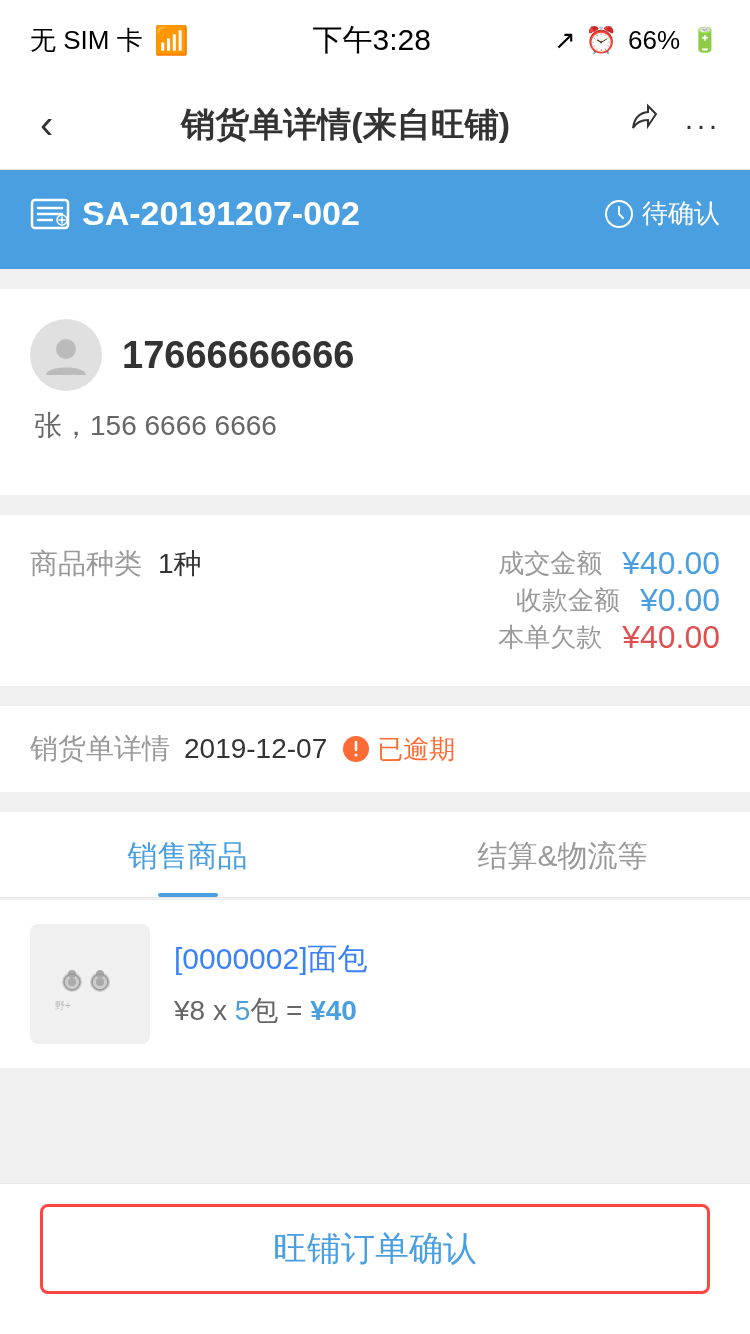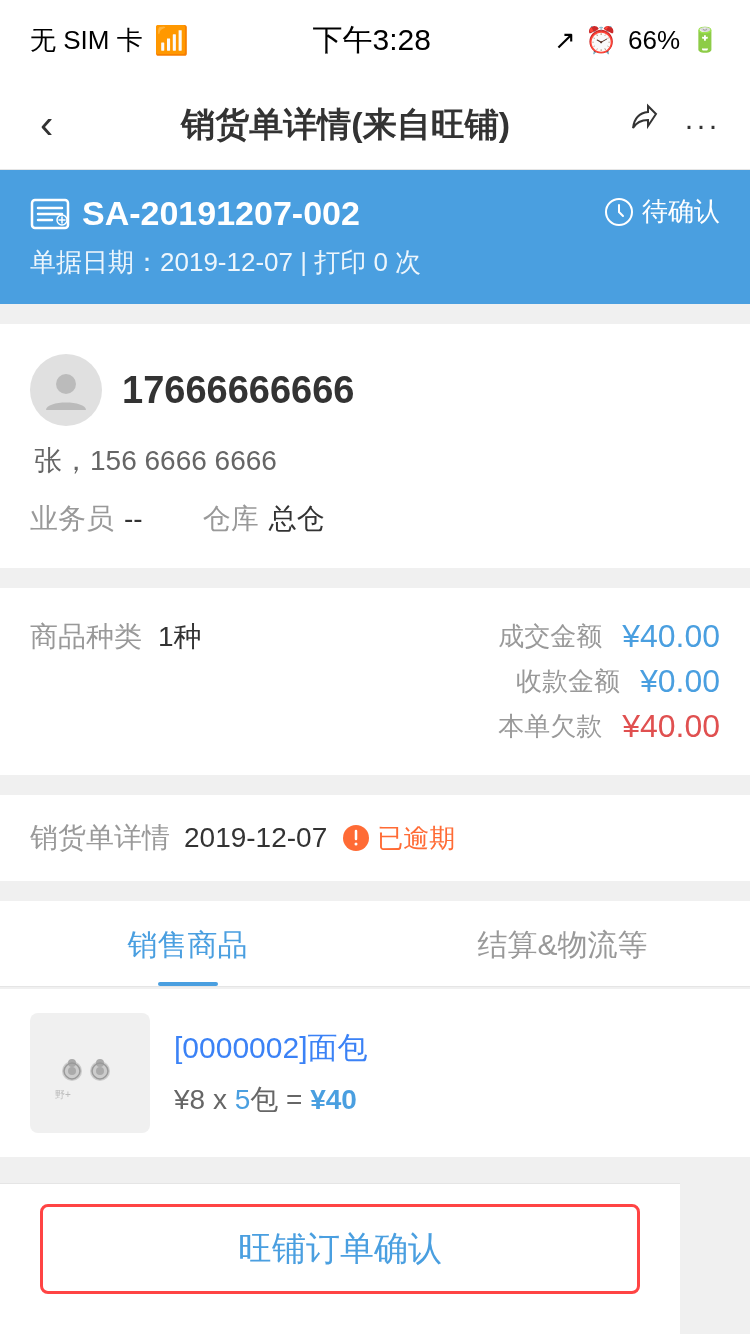--- a/index.html
+++ b/index.html
@@ -81,21 +81,21 @@
     }
 
     
     .order-header {
       background: #4a9fe0;
       padding: 24px 30px;
       color: #fff;
     }
     .order-header-top {
       display: flex;
-      align-items: flex-start;
+      align-items: center;
       justify-content: space-between;
       margin-bottom: 12px;
     }
     .order-id {
       font-size: 34px;
       font-weight: 700;
       color: #fff;
       display: flex;
       align-items: center;
       gap: 12px;
@@ -179,21 +179,20 @@
       color: #666;
     }
     .summary-type-value {
       font-size: 28px;
       color: #333;
     }
     .summary-right {
       display: flex;
       flex-direction: column;
       align-items: flex-end;
-      gap: 8px;
     }
     .summary-amount-row {
       display: flex;
       align-items: center;
       gap: 20px;
       font-size: 26px;
       color: #666;
     }
     .amount-label { color: #999; }
     .amount-value { color: #4a9fe0; font-size: 32px; font-weight: 400; }
@@ -299,21 +298,21 @@
     .empty-area {
       background: #f0f0f0;
       height: 260px;
     }
 
     
     .bottom-bar {
       position: fixed;
       bottom: 0;
       left: 0;
-      width: 680px;
+      width: 750px;
       background: #fff;
       padding: 20px 40px 40px;
       border-top: 1px solid #e5e5e5;
     }
     .confirm-btn {
       width: 100%;
       height: 90px;
       border: 3px solid #ff4444;
       border-radius: 8px;
       background: #fff;
@@ -370,44 +369,33 @@
       <span>SA-20191207-002</span>
     </div>
     <div class="order-status">
       <svg width="30" height="30" viewBox="0 0 30 30" fill="none">
         <circle cx="15" cy="15" r="13" stroke="white" stroke-width="2" fill="none"></circle>
         <path d="M15 8v7l4 4" stroke="white" stroke-width="2" stroke-linecap="round"></path>
       </svg>
       <span>待确认</span>
     </div>
   </div>
-  <div class="order-date">单据日期：2019-12-07 | 打印 0 次</div>
 </div>
 
 <div class="customer-card">
   <div class="customer-top">
     <div class="customer-avatar">
       <svg width="48" height="48" viewBox="0 0 48 48" fill="none">
         <circle cx="24" cy="18" r="10" fill="#bbb"></circle>
         <path d="M4 44C4 34 44 34 44 44" fill="#bbb"></path>
       </svg>
     </div>
     <span class="customer-phone">17666666666</span>
   </div>
   <div class="customer-name">张，156 6666 6666</div>
-  <div class="customer-meta">
-    <div class="meta-item">
-      <span class="meta-label">业务员</span>
-      <span class="meta-value">--</span>
-    </div>
-    <div class="meta-item">
-      <span class="meta-label">仓库</span>
-      <span class="meta-value">总仓</span>
-    </div>
-  </div>
 </div>
 
 <div class="summary-card">
   <div class="summary-row">
     <div class="summary-left">
       <span class="meta-label">商品种类</span>
       <span class="summary-type-value">1种</span>
     </div>
     <div class="summary-right">
       <div class="summary-amount-row">

